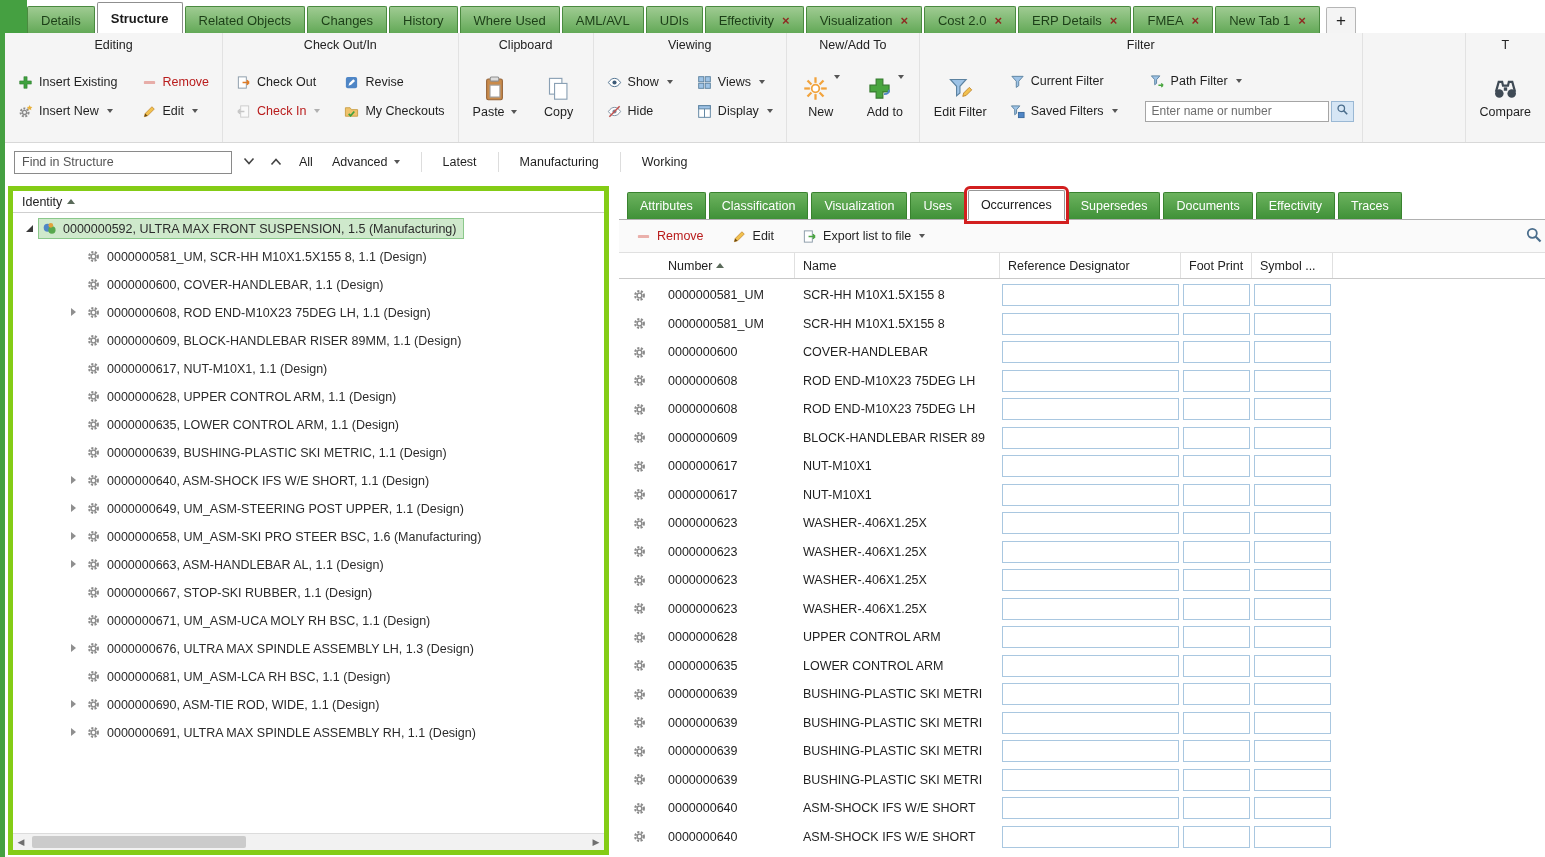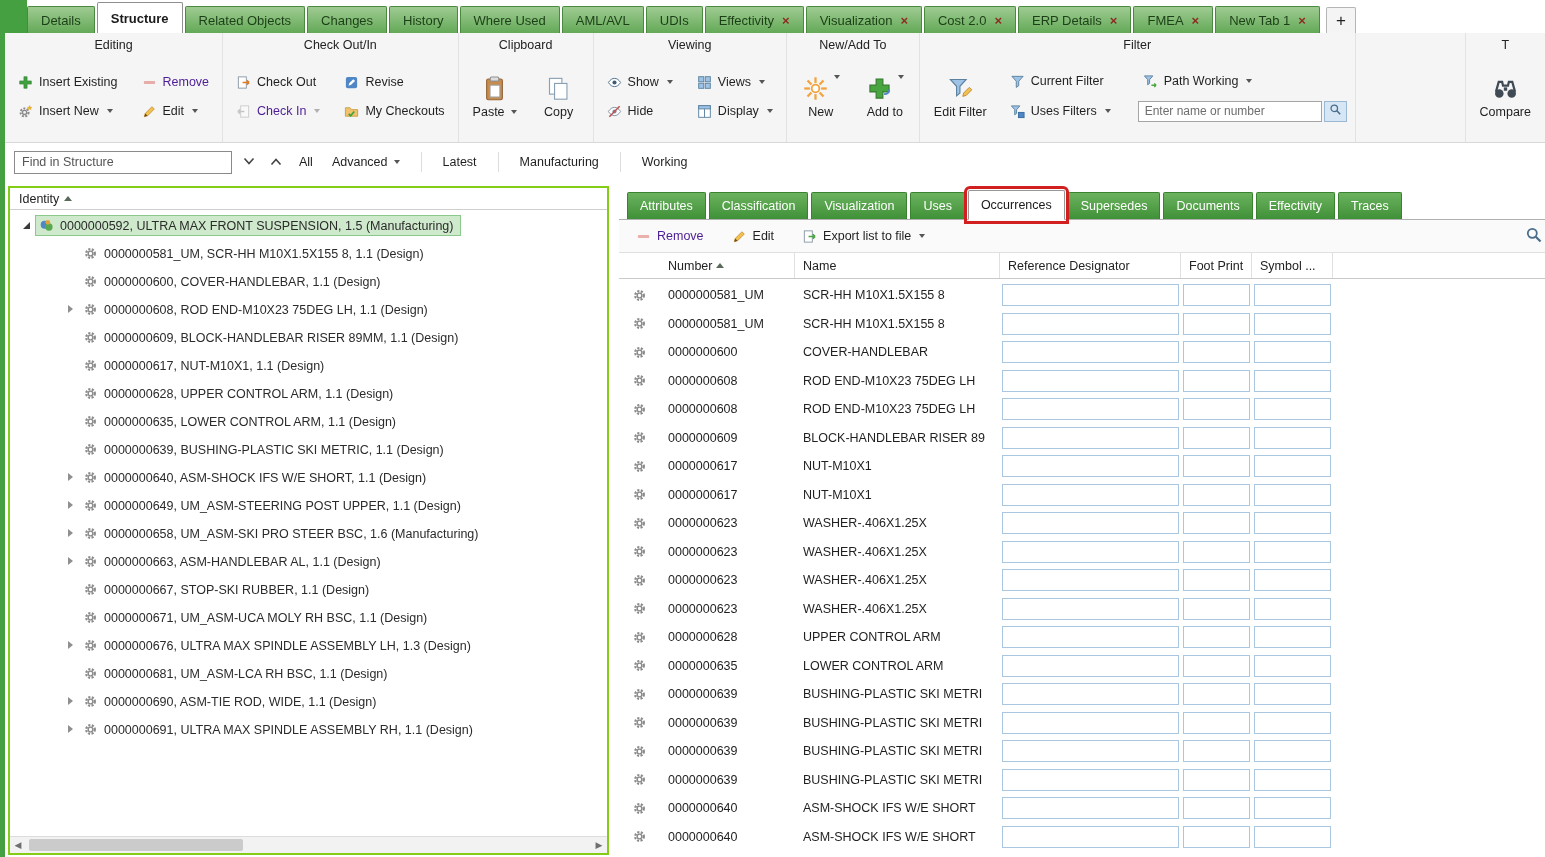--- a/index.html
+++ b/index.html
@@ -24,21 +24,21 @@
     font-size:17px; color:#222; }
 
   
   .ribbon { position:absolute; left:5px; top:33px; right:0; height:110px; background:#f5f5f5;
     border-bottom:1px solid #d8d8d8; display:flex; align-items:stretch; }
   .rgroup { padding:3px 8px 4px; border-right:1px solid #e2e2e2; display:flex; flex-direction:column; }
   .rtitle { text-align:center; height:19px; line-height:19px; color:#222; }
   .rbody { flex:1; display:flex; align-items:center; gap:6px; }
   .grid2 { display:grid; grid-template-columns:max-content max-content; column-gap:14px; row-gap:10px; align-content:center; }
   .sbtn { display:flex; align-items:center; gap:6px; padding:2px 5px; border-radius:2px; white-space:nowrap; cursor:default; }
-  .sbtn.disabled { color:#4c1d95; }
+  .sbtn.disabled { color:#b91c1c; }
   .sbtn.disabled svg { opacity:.45; }
   .bbtn { min-width:52px; display:flex; flex-direction:column; align-items:center; gap:3px; padding:2px 6px; cursor:default; }
   .bbtn .lblrow { display:flex; align-items:center; gap:4px; }
   .iconrow { display:flex; align-items:flex-start; gap:3px; }
   .car { width:0; height:0; border-left:3.5px solid transparent; border-right:3.5px solid transparent;
     border-top:4px solid #555; margin-left:2px; flex:none; }
   .disabled .car { border-top-color:#b0b0b0; }
   .ic svg { width:15px; height:15px; display:block; }
   .ic24 svg { width:27px; height:27px; display:block; }
   .rspacer { flex:1; }
@@ -56,21 +56,21 @@
   .findbar input { width:218px; height:23px; border:1px solid #8a8a8a; padding:0 7px; font-size:12.5px;
     font-family:"Liberation Sans", sans-serif; color:#333; }
   .findbar input::placeholder { color:#555; }
   .chevbtn { width:20px; height:20px; display:flex; align-items:center; justify-content:center; }
   .chevbtn svg { width:12px; height:9px; }
   .fitem { padding:2px 6px; white-space:nowrap; display:flex; align-items:center; gap:4px; cursor:default; }
   .vsep { width:1px; height:20px; background:#ddd; margin:0 8px; }
 
   
   .treepanel { position:absolute; left:8px; top:186px; width:601px; height:669px;
-    border:2px solid #84cc16; background:#fff; overflow:hidden; }
+    border:5px solid #84cc16; background:#fff; overflow:hidden; }
   .tree-header { height:22px; border-bottom:1px solid #cfcfcf; display:flex; align-items:center;
     gap:5px; padding:0 9px; color:#222; }
   .sort-asc { width:0; height:0; border-left:4px solid transparent; border-right:4px solid transparent;
     border-bottom:5px solid #5a6a5a; }
   .tree-body { position:absolute; top:23px; left:0; right:0; bottom:17px; overflow:hidden; }
   .tnode { height:28px; display:flex; align-items:center; white-space:nowrap; cursor:default; }
   .texp { width:17px; flex:none; display:flex; align-items:center; justify-content:center; }
   .texp.collapsed::before { content:''; width:0; height:0; border-left:5px solid #8f8f8f;
     border-top:4.5px solid transparent; border-bottom:4.5px solid transparent; }
   .texp.expanded::before { content:''; width:0; height:0;
@@ -427,31 +427,31 @@
             </span>
           <span>Current Filter</span>
         </div>
         <div class="sbtn">
           <span class="ic">
               <svg viewBox="0 0 16 16">
                 <path d="M1.5 2h9l-3.5 4v4l-2 1.5V6z" fill="#9ec3e6" stroke="#5c82a0"></path>
                 <path d="M9 12h5m0 0l-2-2m2 2l-2 2" stroke="#49a53f" stroke-width="1.4" fill="none"></path>
               </svg>
             </span>
-          <span>Path Working</span>
+          <span>Path Filter</span>
           <span class="car"></span>
         </div>
         <div class="sbtn">
           <span class="ic">
               <svg viewBox="0 0 16 16">
                 <path d="M1.5 2h9l-3.5 4v4l-2 1.5V6z" fill="#9ec3e6" stroke="#5c82a0"></path>
                 <rect x="9" y="9" width="6" height="5.5" fill="#4f86c6" stroke="#3a6a9e"></rect>
               </svg>
             </span>
-          <span>Uses Filters</span>
+          <span>Saved Filters</span>
           <span class="car"></span>
         </div>
         <div class="searchcombo">
           <input type="text" placeholder="Enter name or number" style="">
           <button class="magbtn">
               <span><svg viewBox="0 0 16 16">
                   <circle cx="6.5" cy="6.5" r="4" fill="none" stroke="#4a6d8c" stroke-width="1.6"></circle>
                   <line x1="9.6" y1="9.6" x2="13.8" y2="13.8" stroke="#4a6d8c" stroke-width="2"></line>
                 </svg></span>
             </button>

